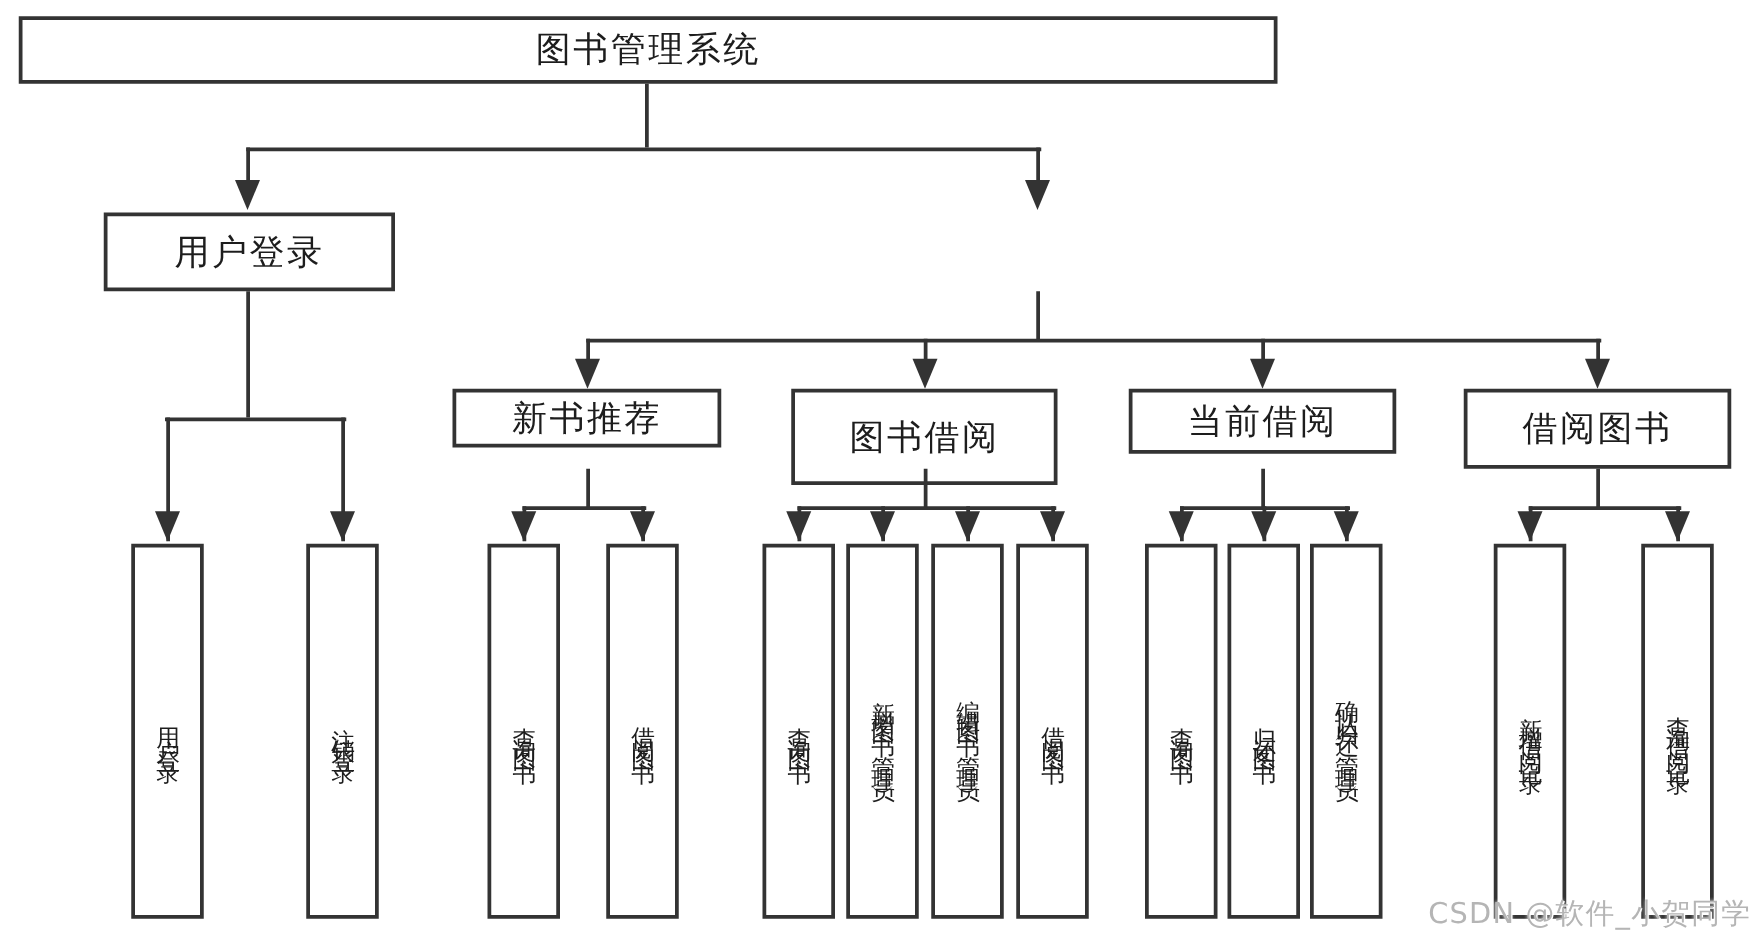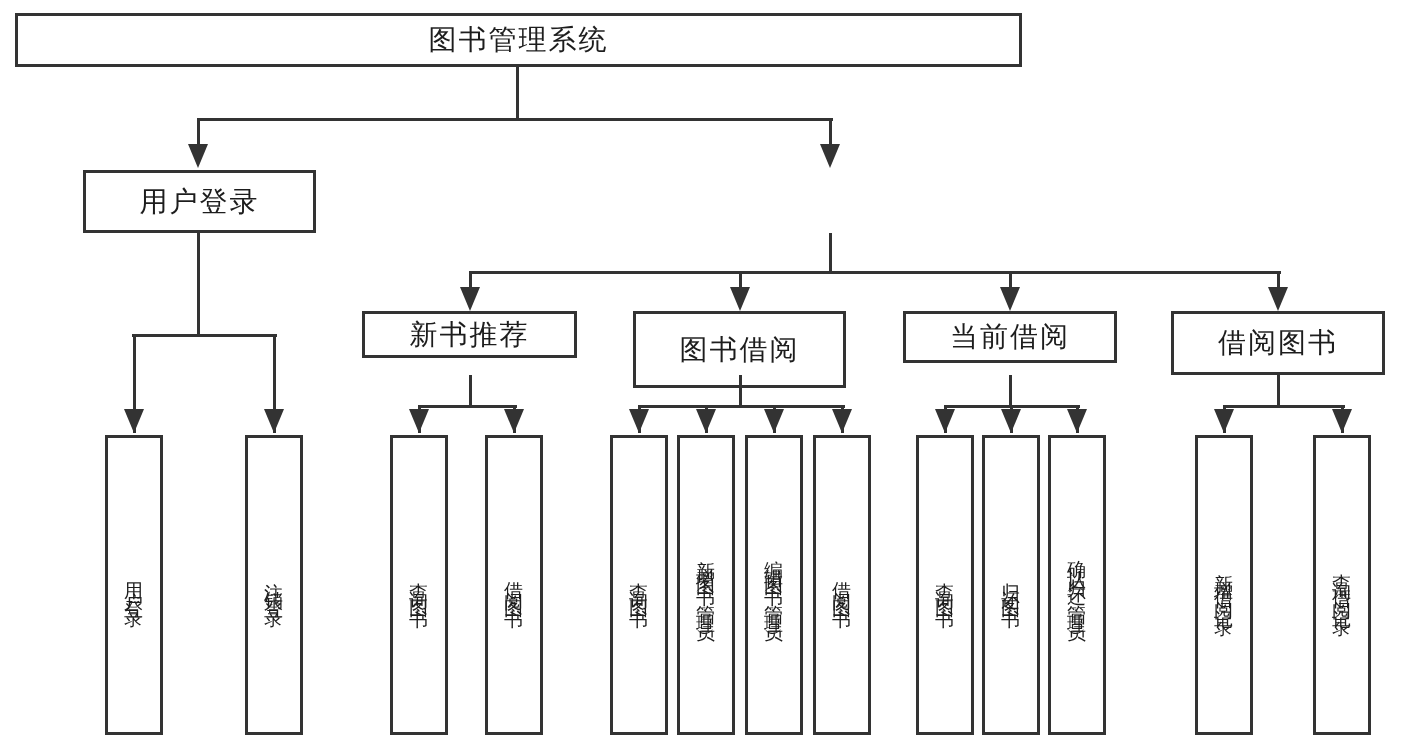--- a/index.html
+++ b/index.html
@@ -142,14 +142,15 @@
   <div class="line" style="left:1277px;top:375px;width:3px;height:32px"></div>
   <div class="line" style="left:1223px;top:405px;width:122px;height:3px"></div>
   <div class="line" style="left:1223px;top:405px;width:3px;height:28px"></div>
   <div class="arrow" style="left:1214px;top:409px"></div>
   <div class="line" style="left:1341px;top:405px;width:3px;height:28px"></div>
   <div class="arrow" style="left:1332px;top:409px"></div>
 
   <div class="box v" style="left:1195px;top:435px;width:58px;height:300px">新增借阅记录</div>
   <div class="box v" style="left:1313px;top:435px;width:58px;height:300px">查询借阅记录</div>
 
+  <div class="watermark">CSDN @软件_小贺同学</div>
 
 </div>
 
 </body></html>

